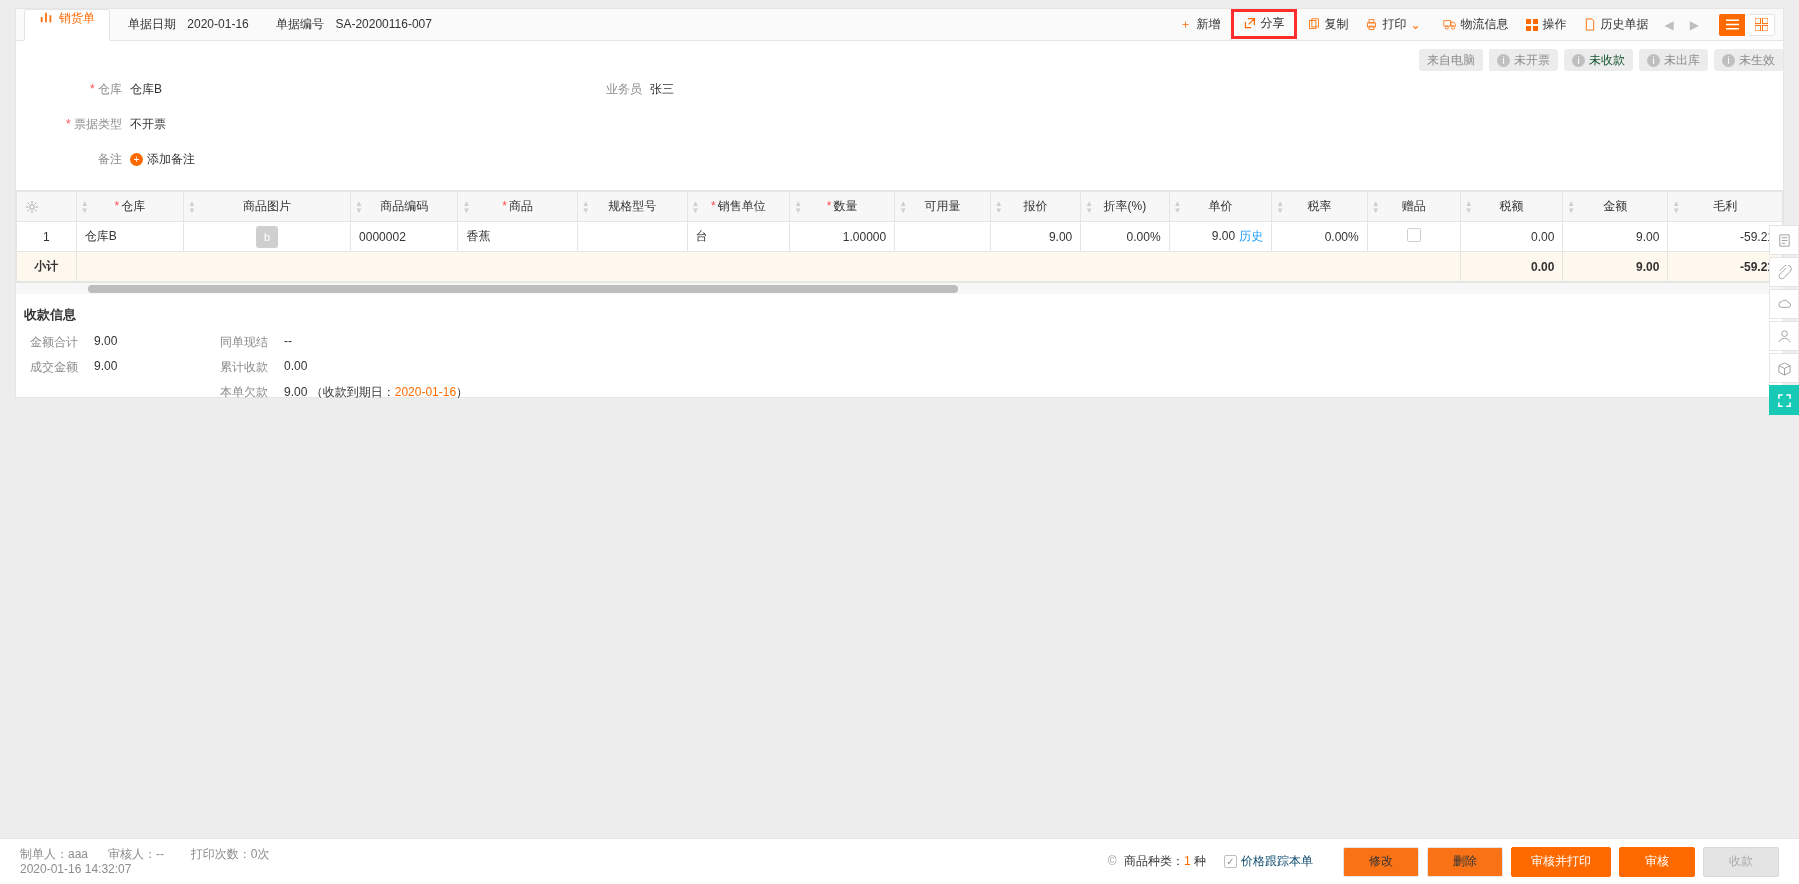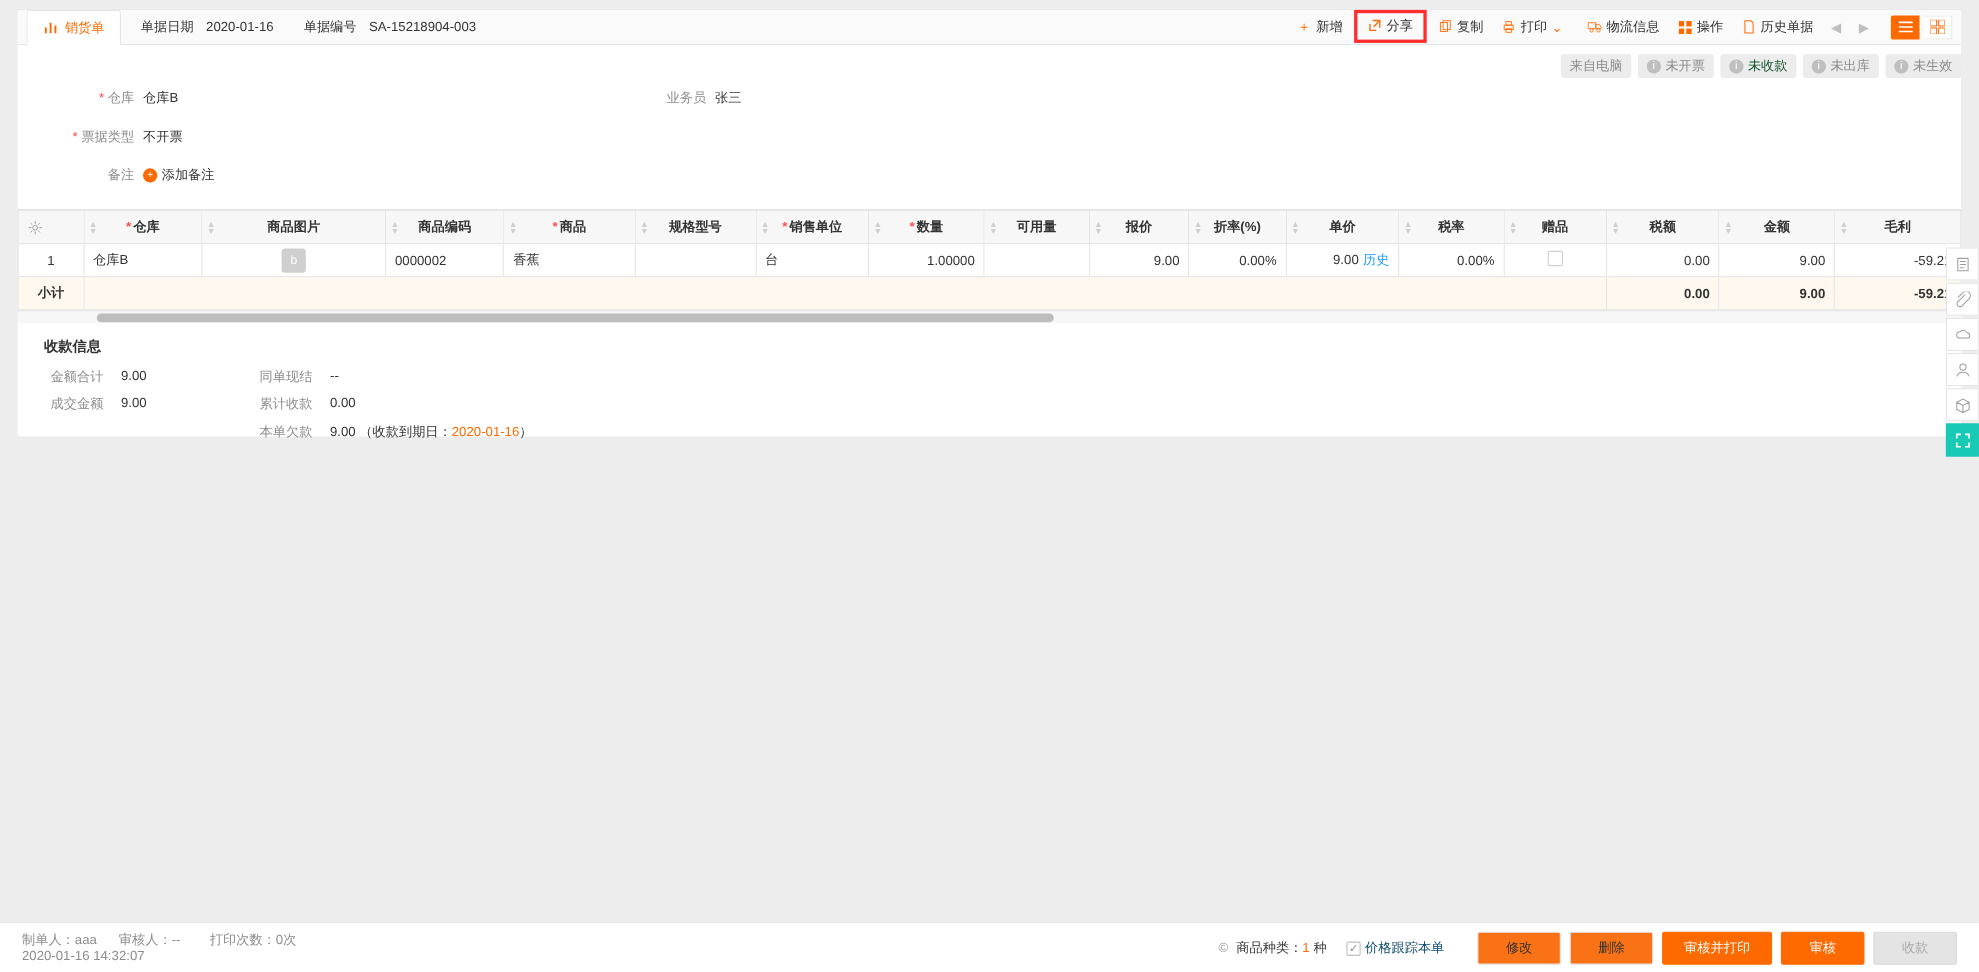--- a/index.html
+++ b/index.html
@@ -14,21 +14,21 @@
     --badge-bg:#ececec;
     --badge-txt:#8c8c8c;
   }
   *{box-sizing:border-box;font-family:"Microsoft YaHei","PingFang SC",Arial,sans-serif;font-size:12px;color:var(--txt);}
   body{margin:0;background:var(--page);width:1799px;height:884px;overflow:hidden;position:relative;}
   .panel{background:var(--bg);border:1px solid var(--border);margin:8px 15px 6px 15px;}
   .panel-main{height:390px;position:relative;}
 
   
   .hdr{height:32px;border-bottom:1px solid var(--border);display:flex;align-items:center;padding:0 8px;background:#fafafa;}
-  .tab{background:#fff;border:1px solid var(--border);border-bottom:1px solid #fff;height:32px;display:flex;align-items:center;padding:0 14px;margin-bottom:-1px;border-radius:3px 3px 0 0;}
+  .tab{background:#fff;border:1px solid var(--border);border-bottom:1px solid #fff;height:32px;display:flex;align-items:flex-start;padding:0 14px;margin-bottom:-1px;border-radius:3px 3px 0 0;}
   .tab .ico{width:14px;height:14px;margin-right:6px;display:inline-flex;align-items:center;justify-content:center;}
   .tab span{color:var(--orange);}
   .hdrinfo{margin-left:18px;color:var(--muted);}
   .hdrinfo b{color:var(--txt);font-weight:400;margin-left:8px;margin-right:24px;}
   .tools{margin-left:auto;display:flex;align-items:center;gap:4px;}
   .tbtn{display:flex;align-items:center;height:24px;padding:0 6px;color:var(--muted);cursor:pointer;border-radius:3px;}
   .tbtn .ic{width:14px;height:14px;margin-right:4px;display:inline-flex;align-items:center;justify-content:center;}
   .highlight{border:3px solid #ff2d2d;padding:0 3px;position:relative;top:-1px;}
   .arrow{color:#bfbfbf;padding:0 6px;}
   .viewA{width:26px;height:22px;background:var(--orange);border-radius:2px 0 0 2px;display:inline-flex;align-items:center;justify-content:center;}
@@ -47,39 +47,39 @@
   .lbl{color:var(--muted);width:82px;text-align:right;margin-right:8px;}
   .req::before{content:"* ";color:var(--req);}
   .val{color:var(--txt);}
   .addnote{color:var(--orange);display:inline-flex;align-items:center;gap:4px;cursor:pointer;}
   .plus{width:13px;height:13px;border-radius:50%;background:var(--orange);color:#fff;font-size:10px;line-height:13px;text-align:center;}
 
   
   .tbl{border-top:1px solid var(--border);}
   .tbl table{border-collapse:collapse;width:100%;table-layout:fixed;}
   .tbl th,.tbl td{border:1px solid var(--border);height:30px;padding:0 8px;white-space:nowrap;overflow:hidden;}
-  .tbl th{background:#f7f7f7;font-weight:700;color:var(--muted);position:relative;}
+  .tbl th{background:#f7f7f7;font-weight:400;color:var(--muted);position:relative;}
   .tbl th .sort{position:absolute;left:4px;top:50%;transform:translateY(-50%);font-size:8px;color:#cfcfcf;line-height:7px;}
   .tbl th .sort::before{content:"▲";display:block;}
   .tbl th .sort::after{content:"▼";display:block;}
   .tbl th .star{color:var(--req);margin-right:2px;}
   .tbl td{color:var(--txt);}
   .num{text-align:right;}
   .ctr{text-align:center;}
   .subtotal td{background:#fff8ee;font-weight:600;}
   .imgph{width:22px;height:22px;background:#cfcfcf;border-radius:3px;margin:0 auto;color:#fff;display:flex;align-items:center;justify-content:center;font-size:11px;}
   .link{color:var(--link);margin-left:4px;}
   .chk{width:14px;height:14px;border:1px solid #cfcfcf;border-radius:2px;display:inline-block;}
   .gear{width:14px;height:14px;color:#9e9e9e;}
 
   .hscroll{height:12px;background:#f7f7f7;position:relative;border-top:1px solid var(--border);}
   .hscroll .bar{position:absolute;left:72px;top:2px;height:8px;width:870px;background:#bdbdbd;border-radius:4px;}
 
   
-  .pay{padding:12px 24px;}
+  .pay{padding:12px 8px;}
   .pay h4{font-size:13px;margin:0 0 10px 0;}
   .prow{display:flex;margin-bottom:8px;}
   .pitem{display:flex;min-width:190px;}
   .plbl{color:var(--muted);width:60px;text-align:center;margin-right:10px;}
   .due{color:var(--req);}
   .due .date{color:var(--orange);}
 
   
   .footer{position:absolute;left:0;right:0;bottom:0;height:46px;background:#fff;border-top:1px solid var(--border);display:flex;align-items:center;padding:0 20px;}
   .finfo{color:var(--muted);line-height:15px;}
@@ -110,21 +110,21 @@
         <svg viewBox="0 0 16 16" width="14" height="14">
             <path fill="#ff6a00" d="M2 14h2V8H2zM7 14h2V3H7zM12 14h2V6h-2z"></path>
           </svg>
       </span>
       <span>销货单</span>
     </div>
     <div class="hdrinfo">
       <span>单据日期</span>
       <b>2020-01-16</b>
       <span>单据编号</span>
-      <b>SA-15218904-003</b>
+      <b>SA-20200116-007</b>
     </div>
     <div class="tools">
       <div class="tbtn">
           <span class="ic" style="color:#ff6a00">＋</span>
           <span>新增</span>
         </div>
       <div class="highlight">
         <div class="tbtn">
             <span class="ic">
               <svg width="13" height="13" viewBox="0 0 16 16">

